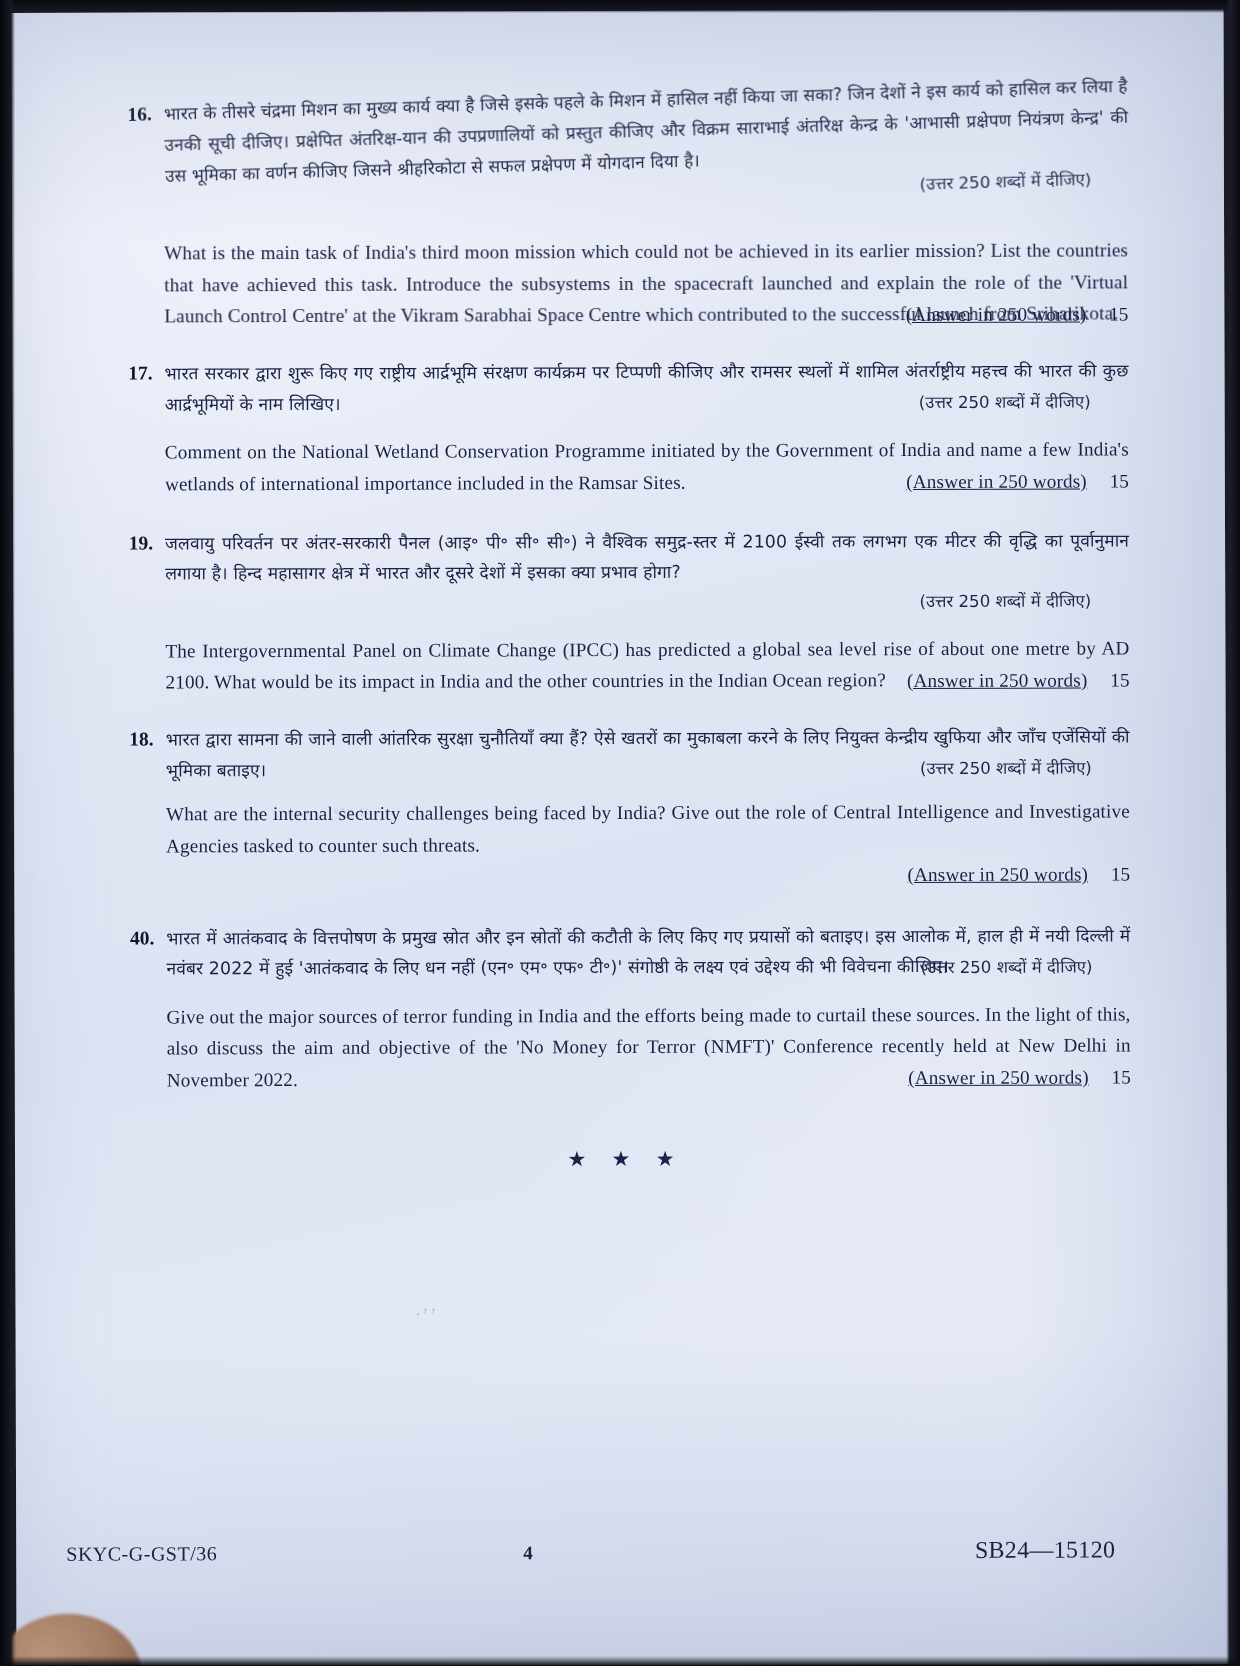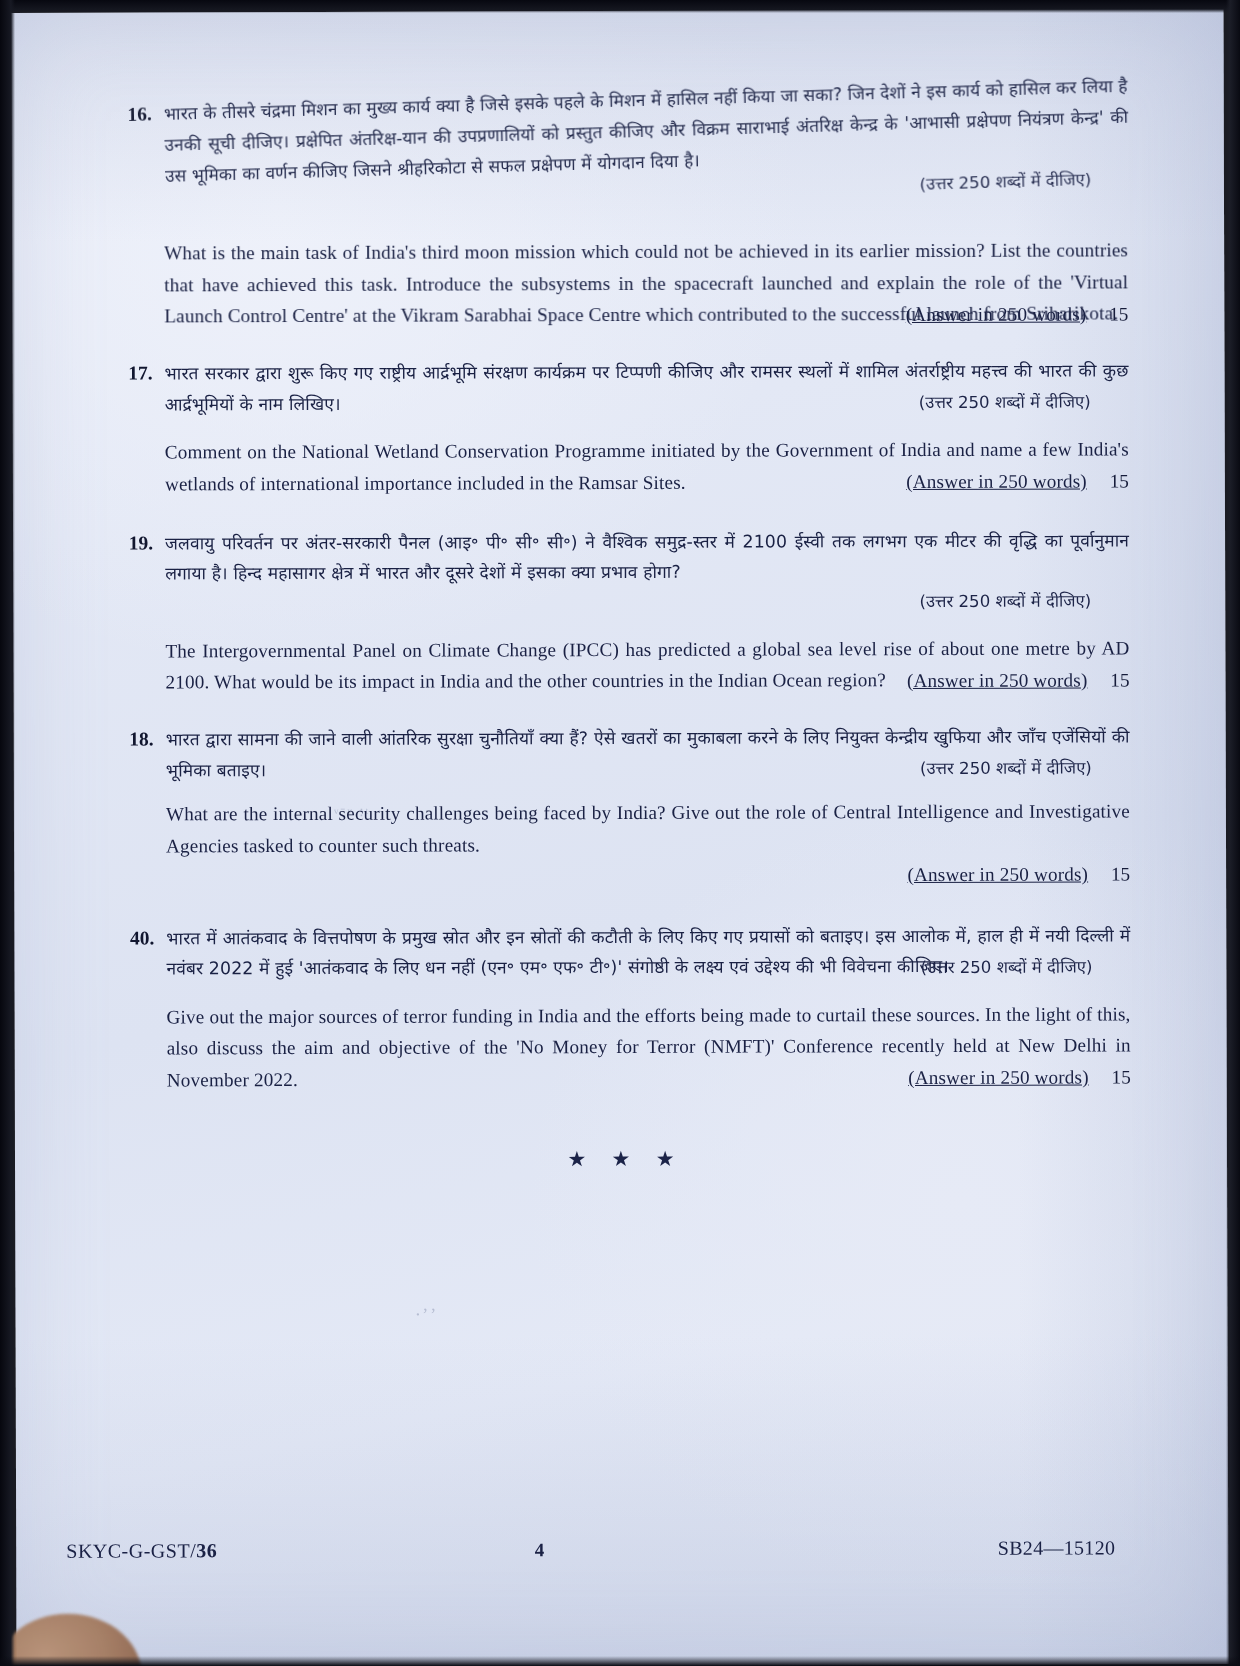--- a/index.html
+++ b/index.html
@@ -210,29 +210,29 @@
     display: flex;
     align-items: baseline;
     justify-content: space-between;
     font-family: "Liberation Serif", serif;
     color: #1a2145;
   }
   .footer-code {
     font-size: 20px;
     letter-spacing: 0.5px;
   }
-  .footer-code b { font-weight: bold; }
+  .footer-code b { font-weight: normal; }
   .footer-page {
     font-size: 19px;
     font-weight: bold;
     position: relative;
     left: -86px;
   }
   .footer-serial {
-    font-size: 20px;
+    font-size: 24px;
     letter-spacing: 0.3px;
     position: relative;
     left: -36px;
     font-family: Liberation Serif, serif;
   }
 </style>
 </head>
 <body>
 
 <div class="scan-frame">

